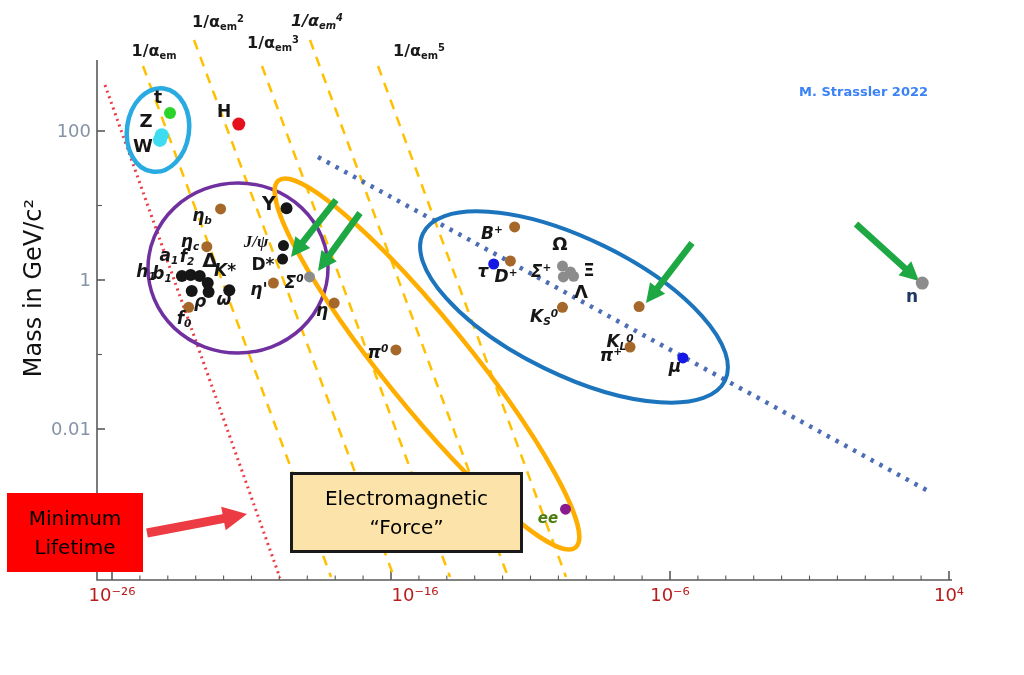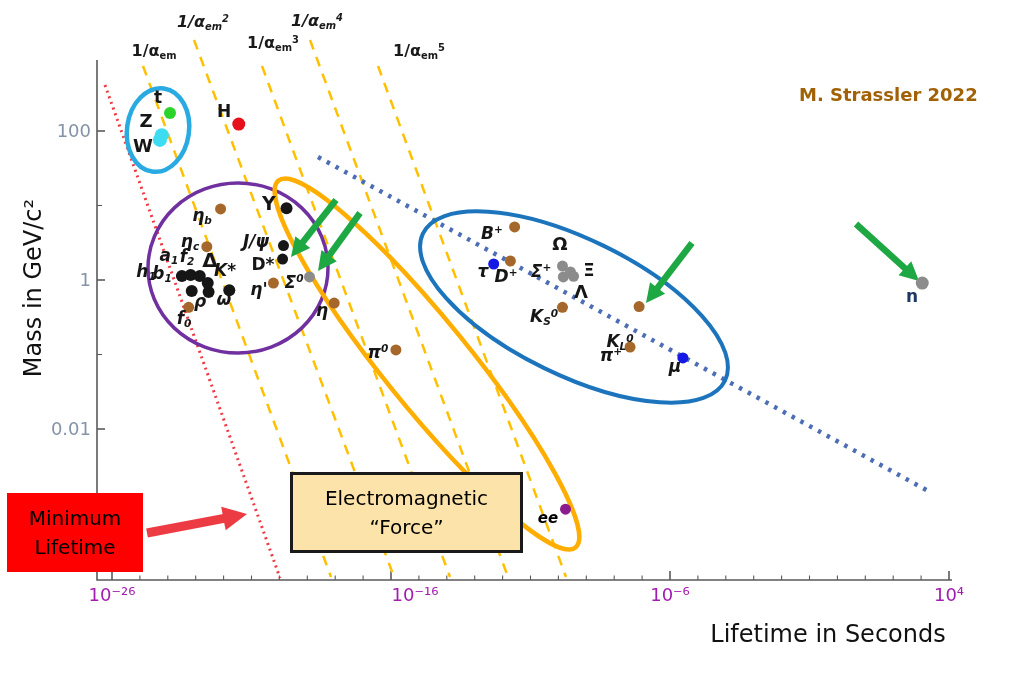--- a/index.html
+++ b/index.html
@@ -9,26 +9,26 @@
   #overlay{position:absolute;left:0;top:0;width:1024px;height:675px;}
   .plabel{position:absolute;transform:translate(-50%,-50%);font-weight:bold;font-style:italic;
           color:#161616;font-size:17px;white-space:nowrap;line-height:1;}
   .plabel.up{font-style:normal;}
   .plabel .sub{font-size:62%;vertical-align:-0.28em;}
   .plabel .sup{font-size:62%;vertical-align:0.5em;}
   .alabel{position:absolute;transform:translate(-50%,-50%);font-weight:bold;color:#1a1a1a;
           font-size:16px;white-space:nowrap;line-height:1;}
   .alabel .sub{font-size:62%;vertical-align:-0.28em;}
   .alabel .sup{font-size:62%;vertical-align:0.5em;}
-  .xtick{position:absolute;transform:translate(-50%,0);color:#a21caf;font-size:18px;line-height:1;}
+  .xtick{position:absolute;transform:translate(-50%,0);color:#b91c1c;font-size:18px;line-height:1;}
   .ytick{position:absolute;transform:translate(-100%,-50%);color:#8593A6;font-size:18px;line-height:1;}
   .axis-title{position:absolute;color:#111;font-size:24px;white-space:nowrap;}
   .axis-title.x{transform:translate(-50%,-50%);}
   .axis-title.y{transform:translate(-50%,-50%) rotate(-90deg);}
-  .credit{position:absolute;font-size:18px;font-weight:bold;color:#a16207;white-space:nowrap;}
+  .credit{position:absolute;font-size:13px;font-weight:bold;color:#3b82f6;white-space:nowrap;}
   .callout{position:absolute;display:flex;flex-direction:column;align-items:center;justify-content:center;
            text-align:center;font-size:20px;color:#000;line-height:1.45;}
   .callout.red{left:7px;top:493px;width:136px;height:79px;}
   .callout.tan{left:290px;top:472px;width:227px;height:75px;border:3px solid #1a1a1a;}
 </style>
 </head>
 <body>
 
 <div class="stage">
   <svg id="plot-svg" width="1024" height="675" viewBox="0 0 1024 675">
@@ -137,52 +137,51 @@
         <circle cx="573.5794984373726" cy="276.33325731107146" r="5.5" fill="#8C8C8C"></circle>
         <circle cx="562.4769721954228" cy="307.3066000593208" r="5.5" fill="#A5682A"></circle>
         <circle cx="639.0894394150644" cy="306.56277560177904" r="5.5" fill="#A5682A"></circle>
         <circle cx="630.0528281014691" cy="347.02239438874153" r="5.5" fill="#A5682A"></circle>
         <circle cx="682.9009041413809" cy="357.9089330467703" r="5.5" fill="#1618E6"></circle>
         <circle cx="565.5221028923822" cy="509.14119318838976" r="5.5" fill="#8A1C8D"></circle>
         <circle cx="922.2548559159144" cy="283.05141627207854" r="6.5" fill="#8C8C8C"></circle>
       </g>
     </svg>
   <div id="overlay">
-    <div class="axis-title x" style="left:828px;top:634px;">Lifetime in Seconds</div>
     <div class="axis-title y" style="left:33px;top:288px;">Mass in GeV/c²</div>
     <div class="credit" style="left:799px;top:84px;">M. Strassler 2022</div>
     <div class="callout red" style="background: rgb(255, 0, 0); color: rgb(0, 0, 0);">
       <div>Minimum</div>
       <div>Lifetime</div>
     </div>
     <div class="callout tan" style="background: rgb(251, 227, 169); border-color: rgb(26, 26, 26);">
       <div>Electromagnetic</div>
       <div>“Force”</div>
     </div>
     <div id="gen-labels">
         <div class="xtick" style="left: 112px; top: 586px;">10⁻²⁶</div>
         <div class="xtick" style="left: 391px; top: 586px; margin-left: 24px;">10⁻¹⁶</div>
         <div class="xtick" style="left: 670px; top: 586px;">10⁻⁶</div>
         <div class="xtick" style="left: 949px; top: 586px;">10⁴</div>
         <div class="ytick" style="left: 91px; top: 131px;">100</div>
         <div class="ytick" style="left: 91px; top: 280px;">1</div>
         <div class="ytick" style="left: 91px; top: 429px;">0.01</div>
         <div class="alabel" style="left: 154px; top: 52px;"><span>1/α</span><span class="sub">em</span></div>
-        <div class="alabel" style="left: 203px; top: 23px; font-style: italic;"><span>1/α</span><span class="sub">em</span><span class="sup">2</span></div>
+        <div class="alabel" style="left: 218px; top: 23px;"><span>1/α</span><span class="sub">em</span><span class="sup">2</span></div>
         <div class="alabel" style="left: 273px; top: 44px;"><span>1/α</span><span class="sub">em</span><span class="sup">3</span></div>
         <div class="alabel" style="left: 317px; top: 22px; font-style: italic;"><span>1/α</span><span class="sub">em</span><span class="sup">4</span></div>
         <div class="alabel" style="left: 391px; top: 52px; margin-left: 28px;"><span>1/α</span><span class="sub">em</span><span class="sup">5</span></div>
         <div class="plabel up" style="left: 158px; top: 97px;"><span>t</span></div>
         <div class="plabel up" style="left: 146px; top: 121px; font-size: 18px;"><span>Z</span></div>
         <div class="plabel up" style="left: 143px; top: 146px; font-size: 18px;"><span>W</span></div>
         <div class="plabel up" style="left: 224px; top: 111px;"><span>H</span></div>
         <div class="plabel" style="left: 202px; top: 216px;"><span>η</span><span class="sub">b</span></div>
         <div class="plabel up" style="left: 269px; top: 203px; font-size: 19px;"><span>Y</span></div>
         <div class="plabel" style="left: 190px; top: 242px;"><span>η</span><span class="sub">c</span></div>
-        <div class="plabel" style="left: 256px; top: 241px;"><span>J/ψ</span></div>
+        <div class="plabel" style="left: 256px; top: 241px; font-family: Liberation Serif, serif;"><span>J/ψ</span></div>
         <div class="plabel" style="left: 169px; top: 256px;"><span>a</span><span class="sub">1</span></div>
         <div class="plabel" style="left: 187px; top: 257px;"><span>f</span><span class="sub">2</span></div>
         <div class="plabel up" style="left: 210px; top: 260px; font-size: 20px;"><span>Δ</span></div>
         <div class="plabel" style="left: 225px; top: 270px;"><span>K*</span></div>
         <div class="plabel" style="left: 146px; top: 272px;"><span>h</span><span class="sub">1</span></div>
         <div class="plabel" style="left: 162px; top: 274px;"><span>b</span><span class="sub">1</span></div>
         <div class="plabel" style="left: 200px; top: 301px;"><span>ρ</span></div>
         <div class="plabel" style="left: 224px; top: 299px;"><span>ω</span></div>
         <div class="plabel" style="left: 184px; top: 319px;"><span>f</span><span class="sub">0</span></div>
         <div class="plabel up" style="left: 263px; top: 264px;"><span>D*</span></div>
@@ -194,17 +193,17 @@
         <div class="plabel" style="left: 483px; top: 271px;"><span>τ</span></div>
         <div class="plabel" style="left: 506px; top: 276px;"><span>D</span><span class="sup">+</span></div>
         <div class="plabel up" style="left: 560px; top: 244px; font-size: 18px;"><span>Ω</span></div>
         <div class="plabel" style="left: 541px; top: 271px;"><span>Σ</span><span class="sup">+</span></div>
         <div class="plabel up" style="left: 589px; top: 270px; font-size: 18px;"><span>Ξ</span></div>
         <div class="plabel up" style="left: 581px; top: 292px; font-size: 18px;"><span>Λ</span></div>
         <div class="plabel" style="left: 544px; top: 317px;"><span>K</span><span class="sub">S</span><span class="sup">0</span></div>
         <div class="plabel" style="left: 620px; top: 316px; margin-top: 26px;"><span>K</span><span class="sub">L</span><span class="sup">0</span></div>
         <div class="plabel" style="left: 611px; top: 355px;"><span>π</span><span class="sup">+</span></div>
         <div class="plabel" style="left: 675px; top: 366px;"><span>μ</span></div>
-        <div class="plabel" style="left: 548px; top: 518px; font-size: 15px; color: #000000;"><span>ee</span></div>
+        <div class="plabel" style="left: 548px; top: 518px; font-size: 15px; color: #4d7c0f;"><span>ee</span></div>
         <div class="plabel up" style="left: 912px; top: 296px; color: rgb(32, 56, 100);"><span>n</span></div>
       </div>
   </div>
 </div>
 
 </body></html>

